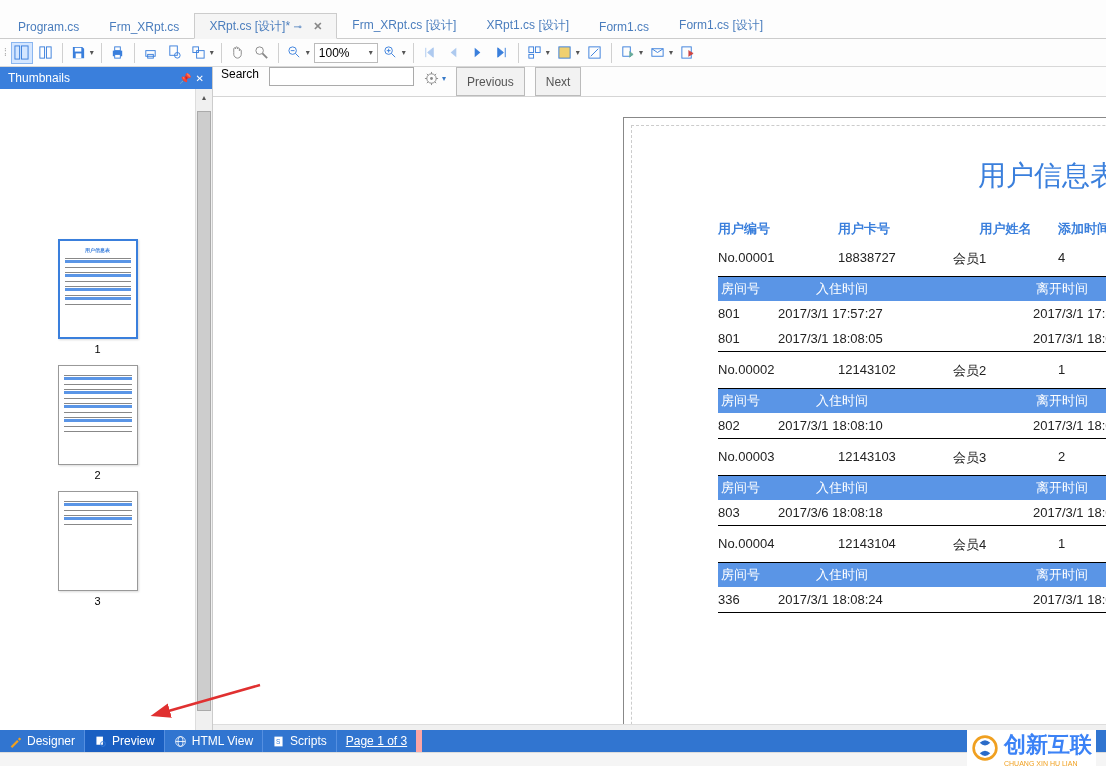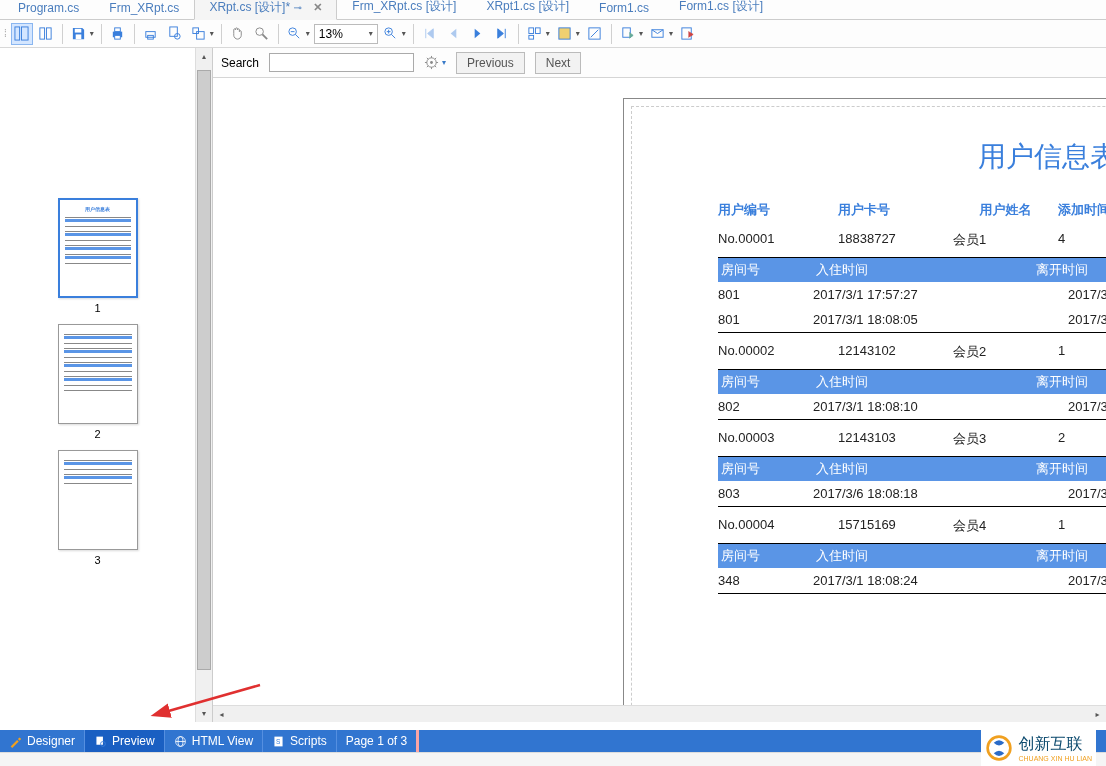--- a/index.html
+++ b/index.html
@@ -1,18 +1,18 @@
 <!DOCTYPE html>
 <html><head>
 <meta charset="utf-8">
 <style>
 * { box-sizing: border-box; margin: 0; padding: 0; }
 body { font-family: "Microsoft YaHei", "Segoe UI", sans-serif; font-size: 12px; background: #fff; width: 1106px; height: 766px; overflow: hidden; position: relative; }
 
-.tabstrip { display: flex; height: 20px; background: #fdfdfd; border-bottom: 1px solid #ccc; padding-left: 3px; align-items: flex-end; }
+.tabstrip { display: flex; height: 39px; background: #fdfdfd; border-bottom: 1px solid #ccc; padding-left: 3px; align-items: flex-end; }
 .tab { padding: 4px 14px 3px 14px; color: #4a7dbd; font-size: 12px; cursor: pointer; border: 1px solid transparent; }
 .tab.active { background: #f5f5f5; border: 1px solid #ccc; border-bottom-color: #f5f5f5; position: relative; top: 1px; }
 .tab .close { margin-left: 8px; color: #888; font-weight: bold; font-size: 11px; }
 
 .toolbar { display: flex; height: 28px; align-items: center; padding: 0 4px; background: #fdfdfd; border-bottom: 1px solid #d8d8d8; gap: 2px; }
 .tool-btn { width: 22px; height: 22px; display: flex; align-items: center; justify-content: center; cursor: pointer; color: #387ac8; }
 .tool-btn svg { width: 15px; height: 15px; }
 .tool-sep { width: 1px; height: 20px; background: #d0d0d0; margin: 0 3px; }
 .zoom-combo { display: flex; align-items: center; height: 20px; border: 1px solid #bbb; width: 64px; background: #fff; font-size: 12px; padding: 0 4px; justify-content: space-between; }
 .zoom-combo span:last-child { font-size: 8px; color: #555;}
@@ -31,48 +31,48 @@
 .thumb-scroll .arr.up{top:0;} .thumb-scroll .arr.dn{bottom:0;}
 .thumb-item { display: inline-block; margin-bottom: 10px; }
 .thumb-page { width: 80px; height: 100px; background: #fff; border: 1px solid #999; margin: 0 auto 4px; box-shadow: 1px 1px 2px rgba(0,0,0,.15); position:relative; padding: 6px 5px; overflow:hidden;}
 .thumb-page.sel { border: 2px solid #3a7fdc; }
 .thumb-num { font-size: 11px; }
 .tp-title{ text-align:center; color:#3a7fdc; font-size:5px; font-weight:bold; margin-bottom:2px;}
 .tp-row{ border-bottom:1px solid #888; height:4px; margin-bottom:1px;}
 .tp-sub{ height:3px; background:#5a95e6; margin:1px 0;}
 
 .preview { flex: 1; display: flex; flex-direction: column; background: #f0f0f0; }
-.search-row { height: 30px; background: #fdfdfd; border-bottom: 1px solid #d5d5d5; display: flex; align-items: center; padding: 0 8px; gap: 10px; }
+.search-row { height: 30px; background: #fdfdfd; border-bottom: 1px solid #d5d5d5; display: flex; padding: 0 8px; gap: 10px; }
 .search-row input { width: 145px; height: 19px; border: 1px solid #aaa; padding: 0 4px; font-size: 12px;}
 .sbtn { padding: 3px 10px; border: 1px solid #bbb; background: #f2f2f2; color: #555; font-size: 12px; cursor: pointer; }
 .preview-area { flex: 1; background: #fff; display:flex; overflow:hidden;}
 .preview-scroll-h { height: 17px; background:#f0f0f0; border-top:1px solid #ddd; position:relative;}
 .preview-scroll-h .harr{ position:absolute; top:0; bottom:0; width:17px; display:flex; align-items:center; justify-content:center; font-size:8px; color:#555;}
 .preview-scroll-h .harr.l{left:0;} .preview-scroll-h .harr.r{right:0;}
 .rpt-inner{ position:absolute; left:505px; top:60px; width:660px;}
 .rpt-title { text-align: center; font-size: 28px; color: #3a7fdc; font-weight: normal; margin-bottom: 25px; }
 .hdr-row { display: flex; font-size: 13px; color: #3a7fdc; font-weight: bold; padding-bottom: 2px; }
 .hdr-row div:nth-child(1){width:120px;} .hdr-row div:nth-child(2){width:115px;font-family:Liberation Mono, monospace;} .hdr-row div:nth-child(3){width:105px;text-align:center;} .hdr-row div:nth-child(4){width:110px;}
 .data-row { display: flex; font-size: 13px; color: #222; padding: 10px 0 8px 0; border-bottom: 1px solid #000; }
 .data-row div:nth-child(1){width:120px;} .data-row div:nth-child(2){width:115px;} .data-row div:nth-child(3){width:105px;} .data-row div:nth-child(4){width:110px;}
 .sub-hdr { background: #5a95e6; color: #fff; display: flex; font-size: 13px; padding: 3px 0 3px 3px; }
 .sub-hdr div:nth-child(1){width:95px;} .sub-hdr div:nth-child(2){width:220px;} .sub-hdr div:nth-child(3){width:150px;}
 .sub-row { display: flex; font-size: 13px; color: #222; padding: 5px 0 5px 0; }
 .sub-row.last{ border-bottom:1px solid #000;}
 .sub-row div:nth-child(1){width:60px; text-align:left; padding-right:30px;} 
-.sub-row div:nth-child(2){width:225px;margin-left:35px;} .sub-row div:nth-child(3){width:150px; padding-left:30px;} 
+.sub-row div:nth-child(2){width:225px;} .sub-row div:nth-child(3){width:150px; padding-left:30px;} 
 
 .red-arrow { position: absolute; left: 150px; top: 680px; pointer-events: none; z-index: 50;}
 
 .bottom-tabs { position: absolute; left: 0; right: 0; bottom: 14px; height: 22px; background: #3175d0; display: flex; align-items: center; }
 .btab { display: flex; align-items: center; padding: 0 9px; height: 100%; color: #fff; font-size: 12px; border-right: 1px solid #558fe0; gap: 5px; cursor: pointer;}
 .btab.active { background: #1a5fc2; }
 .btab svg{ width:13px; height:13px;}
 .logo-area { position:absolute; right:10px; bottom:0px; height:36px; display:flex; align-items:center; gap:5px; z-index:60; background:#fff; padding:0 4px;}
-.logo-txt{color:#0c4a6e; font-size:16px; font-weight:normal;}
+.logo-txt{color:#3b82f6; font-size:22px; font-weight:bold;}
 .logo-sub{font-size:7px; color:#f0a020; letter-spacing:0px;}
 
 .status-row { position:absolute; left:0; right:0; bottom:0; height:14px; background:#f5f5f5; border-top:1px solid #ddd; font-size:10px; color:#888; padding-left:12px;}
 
 .dash-line{ border-top:1px dashed #bbb; position:absolute; left:420px; top:137px; width:680px;}
 </style>
 </head>
 <body>
 
 <div class="tabstrip">
@@ -155,21 +155,21 @@
   <div class="tool-sep"></div>
   <div class="tool-btn">
       <svg viewBox="0 0 16 16">
         <circle cx="6" cy="6" r="4" fill="none" stroke="#3a7fdc"></circle>
         <line x1="4" y1="6" x2="8" y2="6" stroke="#3a7fdc"></line>
         <line x1="9" y1="9" x2="13" y2="13" stroke="#3a7fdc"></line>
       </svg>
     </div>
   <span class="dd-arrow">▾</span>
   <div class="zoom-combo">
-      <span>13%</span>
+      <span>100%</span>
       <span>▾</span>
     </div>
   <div class="tool-btn">
       <svg viewBox="0 0 16 16">
         <circle cx="6" cy="6" r="4" fill="none" stroke="#3a7fdc"></circle>
         <line x1="4" y1="6" x2="8" y2="6" stroke="#3a7fdc"></line>
         <line x1="6" y1="4" x2="6" y2="8" stroke="#3a7fdc"></line>
         <line x1="9" y1="9" x2="13" y2="13" stroke="#3a7fdc"></line>
       </svg>
     </div>
@@ -234,20 +234,26 @@
   <div class="tool-btn">
       <svg viewBox="0 0 16 16">
         <rect x="2" y="2" width="10" height="12" fill="none" stroke="#3a7fdc"></rect>
         <path d="M9 6l5 3-5 3" fill="#c44" stroke="#c44"></path>
       </svg>
     </div>
 </div>
 
 <div class="main">
   <div class="thumb-panel">
+    <div class="thumb-header">
+      <span>Thumbnails</span>
+      <span class="spacer"></span>
+      <span class="pin">📌</span>
+      <span class="xbtn">✕</span>
+    </div>
     <div class="thumb-body">
       <div class="thumb-list">
         <div class="thumb-item">
           <div class="thumb-page sel">
               <div class="tp-title">用户信息表</div>
               <div class="tp-row"></div>
               <div class="tp-sub"></div>
               <div class="tp-row"></div>
               <div class="tp-row"></div>
               <div class="tp-sub"></div>
@@ -375,31 +381,31 @@
                 <div>入住时间</div>
                 <div>离开时间</div>
               </div>
               <div class="sub-row last">
                 <div>803</div>
                 <div>2017/3/6 18:08:18</div>
                 <div>2017/3/1 18:08:39</div>
               </div>
               <div class="data-row">
                 <div>No.00004</div>
-                <div>15715169</div>
+                <div>12143104</div>
                 <div>会员4</div>
                 <div>1</div>
               </div>
               <div class="sub-hdr">
                 <div>房间号</div>
                 <div>入住时间</div>
                 <div>离开时间</div>
               </div>
               <div class="sub-row last">
-                <div>348</div>
+                <div>336</div>
                 <div>2017/3/1 18:08:24</div>
                 <div>2017/3/1 18:08:42</div>
               </div>
             </div>
         </div>
       </div>
     </div>
     <div class="preview-scroll-h">
       <div class="harr l">◂</div>
       <div class="harr r">▸</div>
@@ -439,21 +445,21 @@
       </svg>
       <span>HTML View</span>
     </div>
   <div class="btab">
       <svg viewBox="0 0 16 16">
         <rect x="3" y="2" width="10" height="12" fill="#fff"></rect>
         <text x="5" y="11" font-size="8" fill="#3a7fdc">S</text>
       </svg>
       <span>Scripts</span>
     </div>
-  <div class="btab" style="border-right:3px solid #fca5a5;">
+  <div class="btab" style="border-right:6px solid #fca5a5;text-decoration:underline;">
       <span>Page 1 of 3</span>
     </div>
 </div>
 
 <div class="logo-area">
   <svg width="28" height="28" viewBox="0 0 32 32">
       <circle cx="16" cy="16" r="13" fill="none" stroke="#f0a020" stroke-width="3"></circle>
       <path d="M10 10 Q16 4 22 10 Q16 16 10 10" fill="#2a6bc8"></path>
       <path d="M10 22 Q16 16 22 22 Q16 28 10 22" fill="#2a6bc8"></path>
     </svg>

